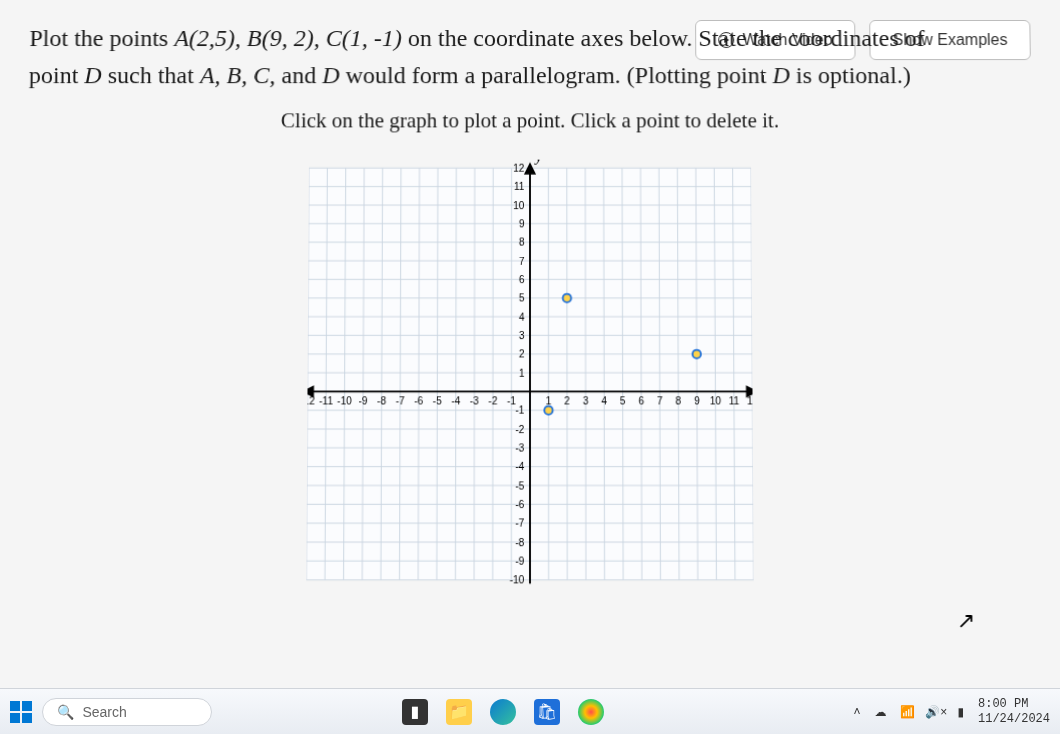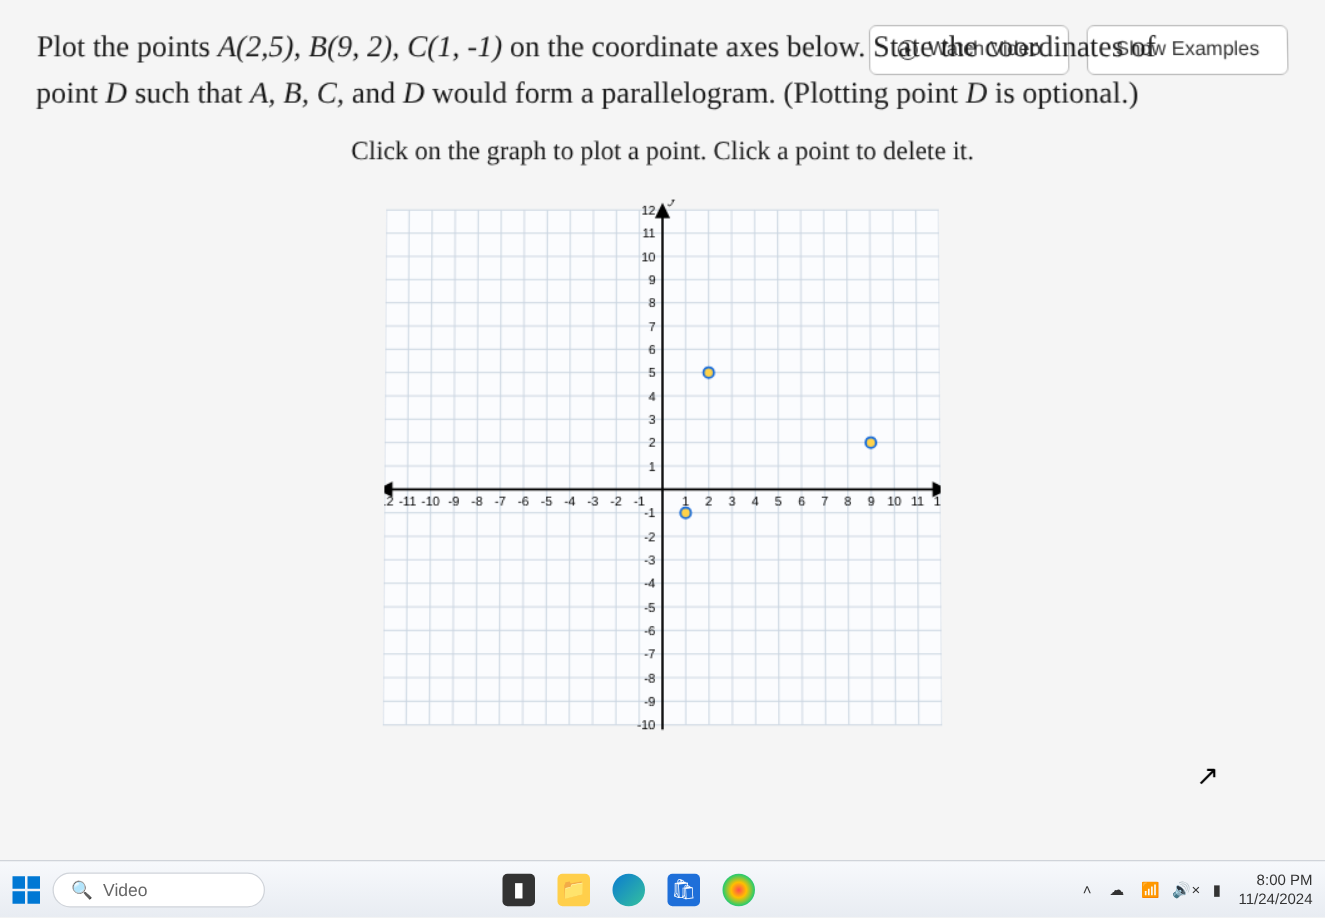--- a/index.html
+++ b/index.html
@@ -145,22 +145,22 @@
       gap: 14px;
       font-size: 12px;
       color: #333;
     }
     .sys-icons {
       display: flex;
       gap: 10px;
       align-items: center;
     }
     .clock {
-      text-align: right;
       line-height: 1.25;
+      font-family: Liberation Mono, monospace;
     }
     .cursor-arrow {
       position: absolute;
       right: 85px;
       bottom: 100px;
       font-size: 22px;
       color: #000;
       transform: scaleX(-1);
     }
   </style>
@@ -326,21 +326,21 @@
 <div class="taskbar">
   <div class="tb-left">
     <div class="win-logo">
         <div></div>
         <div></div>
         <div></div>
         <div></div>
       </div>
     <div class="search-box">
       <span>🔍</span>
-      <span>Video</span>
+      <span>Search</span>
     </div>
   </div>
   <div class="tb-center">
     <div class="tb-icon" style="background:#333;color:#fff">▮</div>
     <div class="tb-icon" style="background:#ffcf4b">📁</div>
     <div class="tb-icon" style="background:linear-gradient(135deg,#0b7bd0,#35c19e);border-radius:50%"></div>
     <div class="tb-icon" style="background:#1e6fd9;color:#fff">🛍</div>
     <div class="tb-icon" style="background:radial-gradient(circle,#ff4d4d,#ffbf00,#33cc66,#3388ff);border-radius:50%"></div>
   </div>
   <div class="tb-right">

